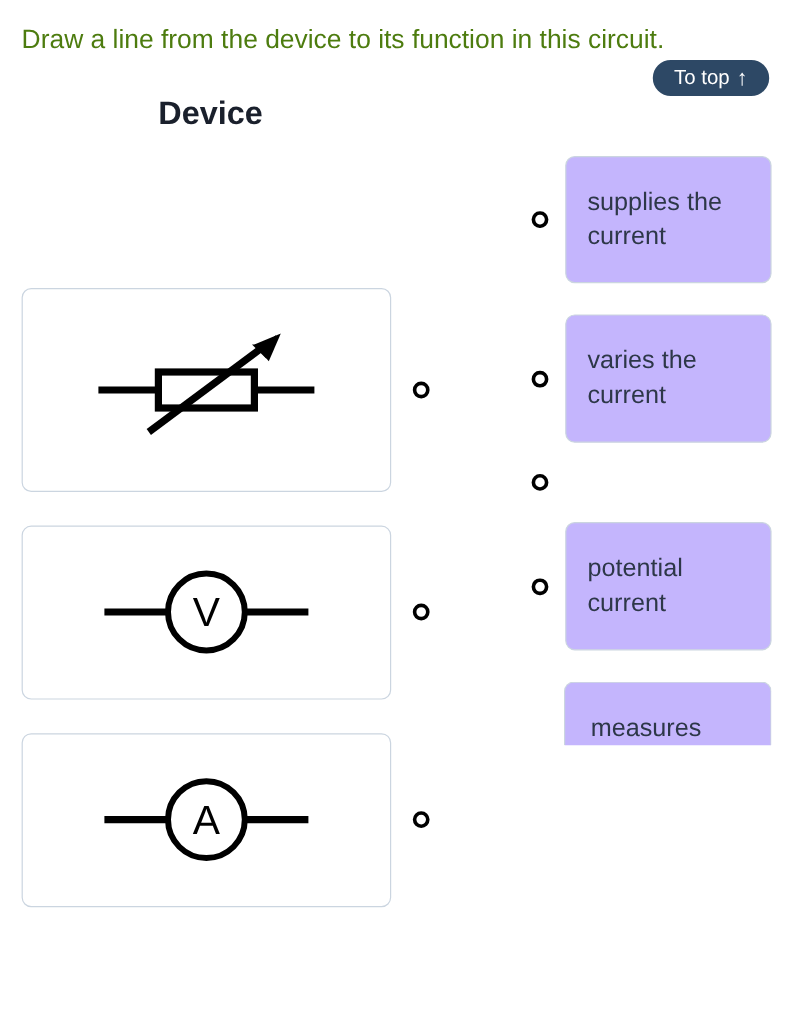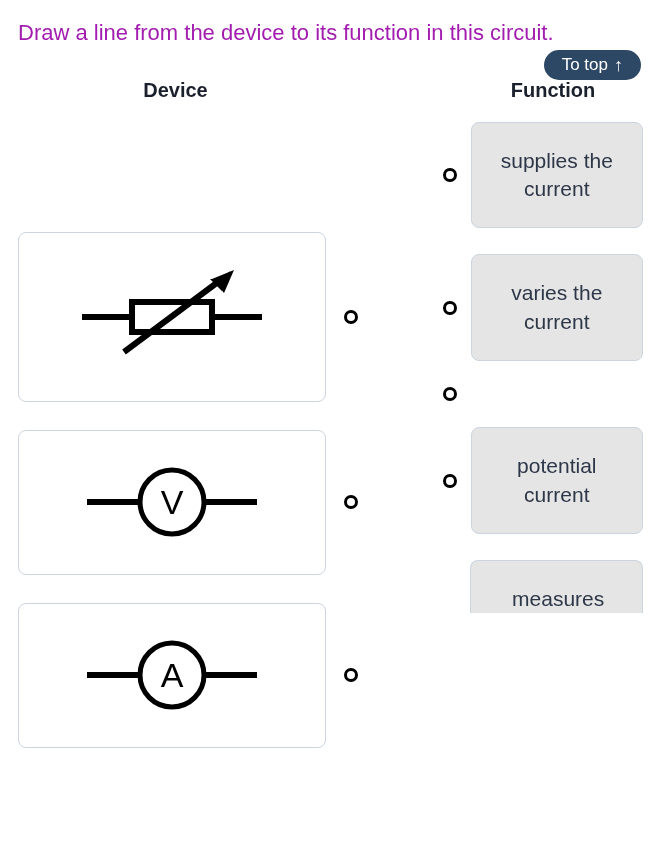--- a/index.html
+++ b/index.html
@@ -11,21 +11,21 @@
       font-family: -apple-system, BlinkMacSystemFont, 'Segoe UI', sans-serif;
       background: #ffffff;
       color: #2d3748;
       width: 661px;
       height: 855px;
       overflow: hidden;
       position: relative;
     }
     .instruction {
       font-size: 22px;
-      color: #a21caf;
+      color: #4d7c0f;
       padding: 18px 18px 0 18px;
       line-height: 1.4;
     }
     .to-top-btn {
       position: absolute;
       top: 50px;
       right: 20px;
       background: #2d4865;
       color: #ffffff;
       border: none;
@@ -41,21 +41,21 @@
     .to-top-btn .arrow {
       font-size: 18px;
       line-height: 1;
     }
     .columns {
       display: flex;
       justify-content: space-between;
       padding: 30px 18px 0 18px;
     }
     .column-header {
-      font-size: 20px;
+      font-size: 27px;
       font-weight: 700;
       color: #1a202c;
       text-align: center;
     }
     .col-left {
       width: 315px;
     }
     .col-right {
       width: 180px;
     }
@@ -106,25 +106,24 @@
     .function-row {
       display: flex;
       align-items: center;
       gap: 14px;
     }
     .function-card {
       width: 180px;
       border: 1px solid #cbd5e0;
       border-radius: 8px;
       padding: 24px 18px;
-      text-align: center;
       font-size: 21px;
       color: #2d3748;
       line-height: 1.35;
-      background: #e5e5e5;
+      background: #c4b5fd;
     }
     .function-card.partial {
       border-bottom: none;
       border-bottom-left-radius: 0;
       border-bottom-right-radius: 0;
       padding-bottom: 0;
       padding-left: 21px;
     }
     svg {
       display: block;
@@ -135,21 +134,20 @@
 
 <div class="instruction">Draw a line from the device to its function in this circuit.</div>
 
 <button class="to-top-btn">
   <span>To top</span>
   <span class="arrow">↑</span>
 </button>
 
 <div class="columns">
   <div class="column-header col-left">Device</div>
-  <div class="column-header col-right">Function</div>
 </div>
 
 <div class="match-area">
   <div class="devices">
 
     <div class="device-row">
       <div class="device-card">
         <svg width="220" height="120" viewBox="0 0 220 120">
           <line x1="20" y1="60" x2="70" y2="60" stroke="#000" stroke-width="6"></line>
           <rect x="70" y="45" width="80" height="30" fill="none" stroke="#000" stroke-width="6"></rect>

